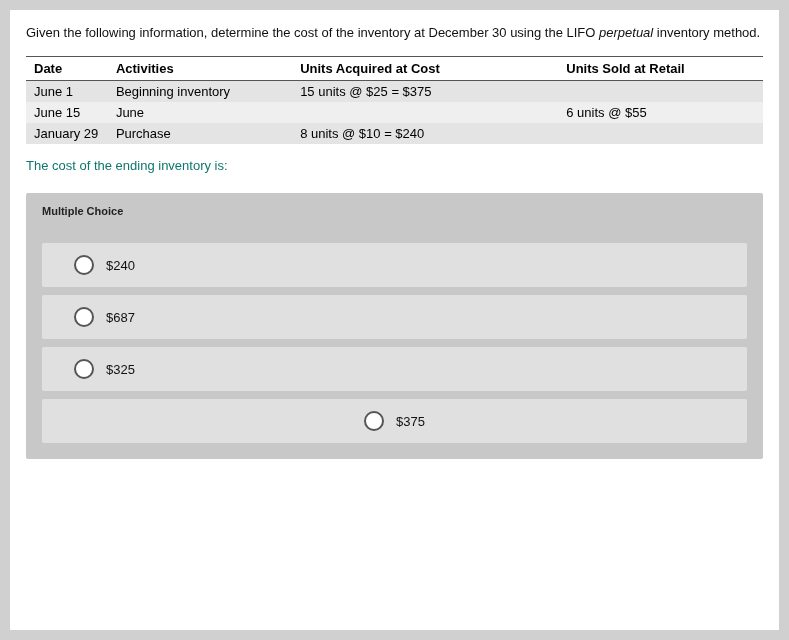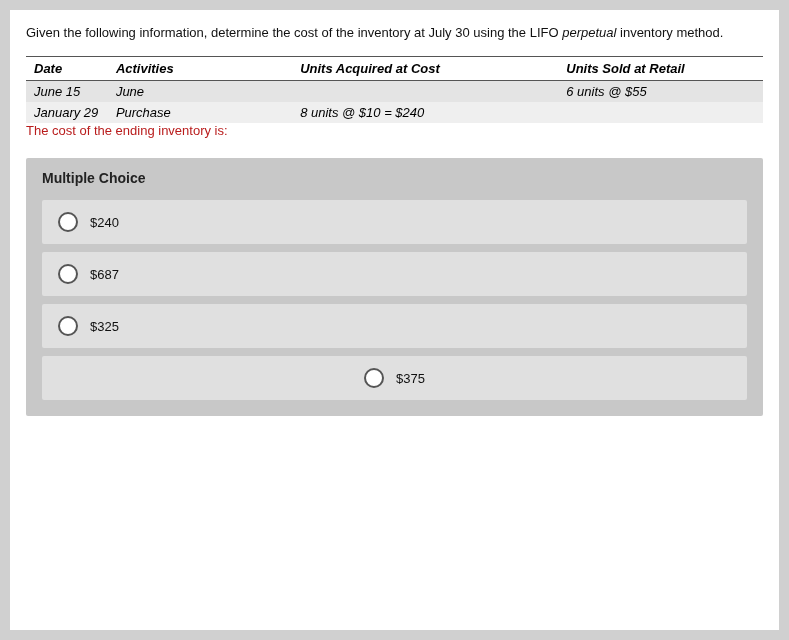--- a/index.html
+++ b/index.html
@@ -28,21 +28,21 @@
     }
 
     .question-text em {
       font-style: italic;
     }
 
     
     .inventory-table {
       width: 100%;
       border-collapse: collapse;
-      font-style: italic;
+      margin-bottom: 14px;
     }
 
     .inventory-table th {
       border-top: 1.5px solid #555;
       border-bottom: 1.5px solid #555;
       padding: 4px 8px;
       text-align: left;
       font-weight: bold;
       font-size: 13px;
       background: #fff;
@@ -63,43 +63,43 @@
     }
 
     .col-date { width: 80px; }
     .col-activities { width: 180px; }
     .col-acquired { width: 260px; }
     .col-sold { width: 200px; }
 
     .ending-text {
       font-size: 13px;
       margin-bottom: 20px;
-      color: #b91c1c;
+      color: #0f766e;
     }
 
     
     .mc-container {
       background: #c8c8c8;
       padding: 12px 16px 16px 16px;
       border-radius: 2px;
     }
 
     .mc-label {
-      font-size: 14px;
+      font-size: 11px;
       font-weight: bold;
       color: #222;
-      margin-bottom: 14px;
+      margin-bottom: 26px;
     }
 
     .mc-option {
       display: flex;
       align-items: center;
       background: #e0e0e0;
       margin-bottom: 8px;
-      padding: 12px 16px;
+      padding: 12px 32px;
       cursor: pointer;
       border-radius: 2px;
     }
 
     .mc-option:last-child {
       margin-bottom: 0;
       justify-content: center;
     }
 
     .radio-outer {
@@ -126,34 +126,40 @@
       font-size: 13px;
       color: #111;
     }
   </style>
 </head>
 <body>
 
 <div class="page-container">
 
   <div class="question-text">
-    <span>Given the following information, determine the cost of the inventory at July 30 using the LIFO </span><em>perpetual</em><span> inventory method.</span>
+    <span>Given the following information, determine the cost of the inventory at December 30 using the LIFO </span><em>perpetual</em><span> inventory method.</span>
   </div>
 
   <table class="inventory-table">
     <thead>
       <tr>
         <th class="col-date">Date</th>
         <th class="col-activities">Activities</th>
         <th class="col-acquired">Units Acquired at Cost</th>
         <th class="col-sold">Units Sold at Retail</th>
       </tr>
     </thead>
     <tbody>
       <tr>
+        <td>June 1</td>
+        <td>Beginning inventory</td>
+        <td>15 units @ $25 = $375</td>
+        <td></td>
+      </tr>
+      <tr>
         <td>June 15</td>
         <td>June</td>
         <td></td>
         <td>6 units @ $55</td>
       </tr>
       <tr>
         <td>January 29</td>
         <td>Purchase</td>
         <td>8 units @ $10 = $240</td>
         <td></td>

